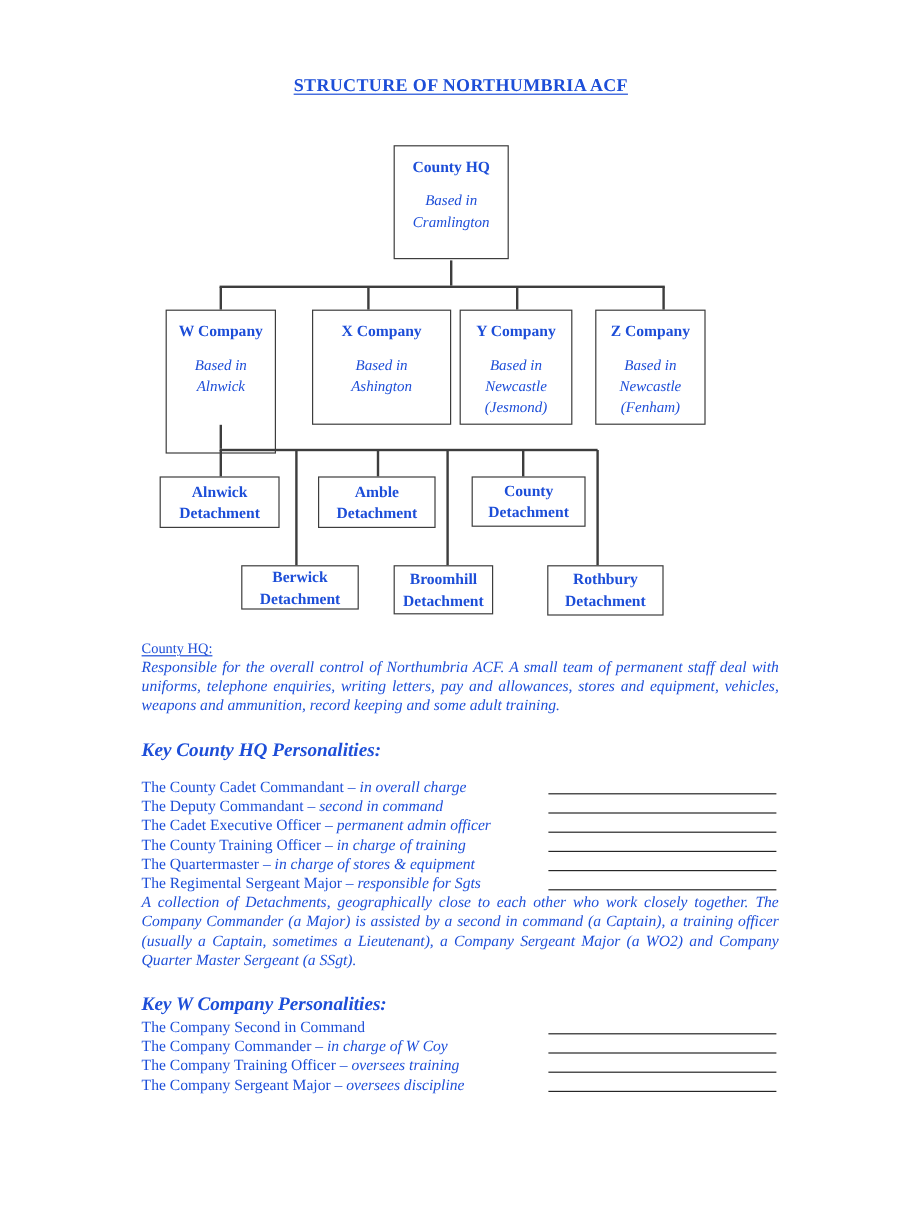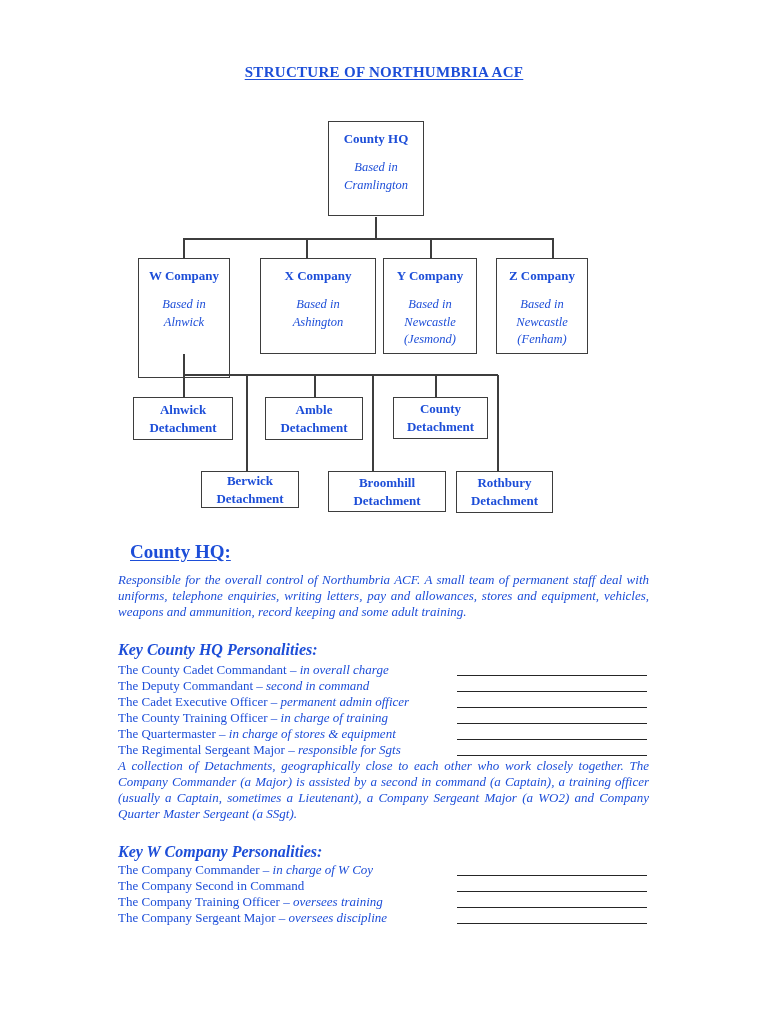--- a/index.html
+++ b/index.html
@@ -34,35 +34,35 @@
   .org-sub{margin-top:12px;}
   .org-ital{font-style:italic;font-size:12.5px;line-height:17.5px;white-space:nowrap;}
   .hline{position:absolute;height:1.5px;background:#3d3d3d;}
   .vline{position:absolute;width:1.5px;background:#3d3d3d;}
   
   .text-col{
     position:absolute;left:118px;top:532px;width:531px;
     font-size:13px;line-height:16px;
   }
   .sec-heading{
-    margin:12px;font-size:19px;font-weight:bold;
+    margin:0;font-size:12px;font-weight:normal;
     text-decoration:underline;text-underline-offset:2px;
     line-height:16px;
   }
   .sec-heading.second{margin-top:12px;}
   .sec-body{
     margin:0;font-style:italic;text-align:justify;
     line-height:16px;
   }
   .key-heading{
     margin:22px 0 0 0;font-size:16px;font-weight:bold;font-style:italic;
     line-height:16px;
   }
   .key-heading.second{}
-  .rows{margin-top:4px;}
+  .rows{margin-top:14px;}
   .rows.second{margin-top:2px;}
   .p-row{position:relative;height:16px;line-height:16px;white-space:nowrap;}
   .p-note{font-style:italic;}
   .blank-line{
     position:absolute;left:339px;top:0;
     width:190px;height:13px;
     border-bottom:1.1px solid #262626;
   }
 </style>
 </head>
@@ -137,21 +137,21 @@
           <div class="org-bold">County</div>
           <div class="org-bold">Detachment</div>
         </div>
       </div>
       <div class="org-box center" style="left: 201px; top: 471px; width: 98px; height: 37px;">
         <div>
           <div class="org-bold">Berwick</div>
           <div class="org-bold">Detachment</div>
         </div>
       </div>
-      <div class="org-box center" style="left: 328px; top: 471px; width: 118px; height: 41px;">
+      <div class="org-box center" style="left: 328px; top: 471px; width: 83px; height: 41px;">
         <div>
           <div class="org-bold">Broomhill</div>
           <div class="org-bold">Detachment</div>
         </div>
       </div>
       <div class="org-box center" style="left: 456px; top: 471px; width: 97px; height: 42px;">
         <div>
           <div class="org-bold">Rothbury</div>
           <div class="org-bold">Detachment</div>
         </div>
@@ -185,21 +185,21 @@
           <div class="p-row"><span>The County Training Officer</span><span> – </span><span class="p-note">in charge of training</span><span class="blank-line"></span></div>
           <div class="p-row"><span>The Quartermaster</span><span> – </span><span class="p-note">in charge of stores &amp; equipment</span><span class="blank-line"></span></div>
           <div class="p-row"><span>The Regimental Sergeant Major</span><span> – </span><span class="p-note">responsible for Sgts</span><span class="blank-line"></span></div>
         </div>
     </div>
 
     <div>
       <p class="sec-body">A collection of Detachments, geographically close to each other who work closely together. The Company Commander (a Major) is assisted by a second in command (a Captain), a training officer (usually a Captain, sometimes a Lieutenant), a Company Sergeant Major (a WO2) and Company Quarter Master Sergeant (a SSgt).</p>
       <h3 class="key-heading second">Key W Company Personalities:</h3>
       <div class="rows second">
+          <div class="p-row"><span>The Company Second in Command</span><span class="blank-line"></span></div>
           <div class="p-row"><span>The Company Commander</span><span> – </span><span class="p-note">in charge of W Coy</span><span class="blank-line"></span></div>
-          <div class="p-row"><span>The Company Second in Command</span><span class="blank-line"></span></div>
           <div class="p-row"><span>The Company Training Officer</span><span> – </span><span class="p-note">oversees training</span><span class="blank-line"></span></div>
           <div class="p-row"><span>The Company Sergeant Major</span><span> – </span><span class="p-note">oversees discipline</span><span class="blank-line"></span></div>
         </div>
     </div>
 
   </div>
 </div>
 
 </body></html>

